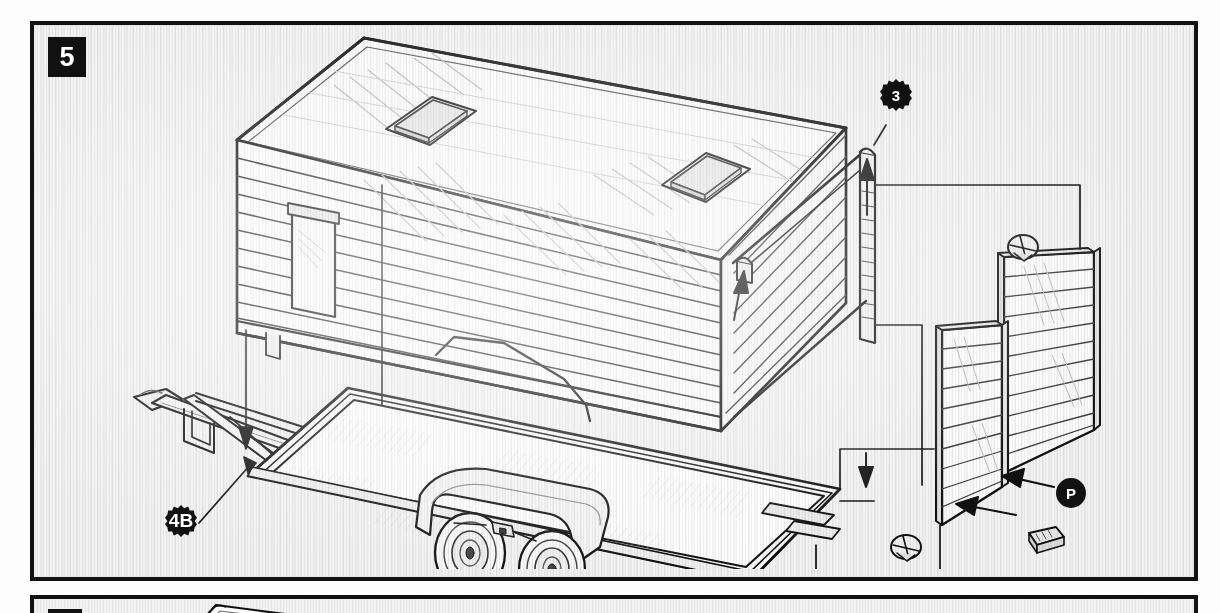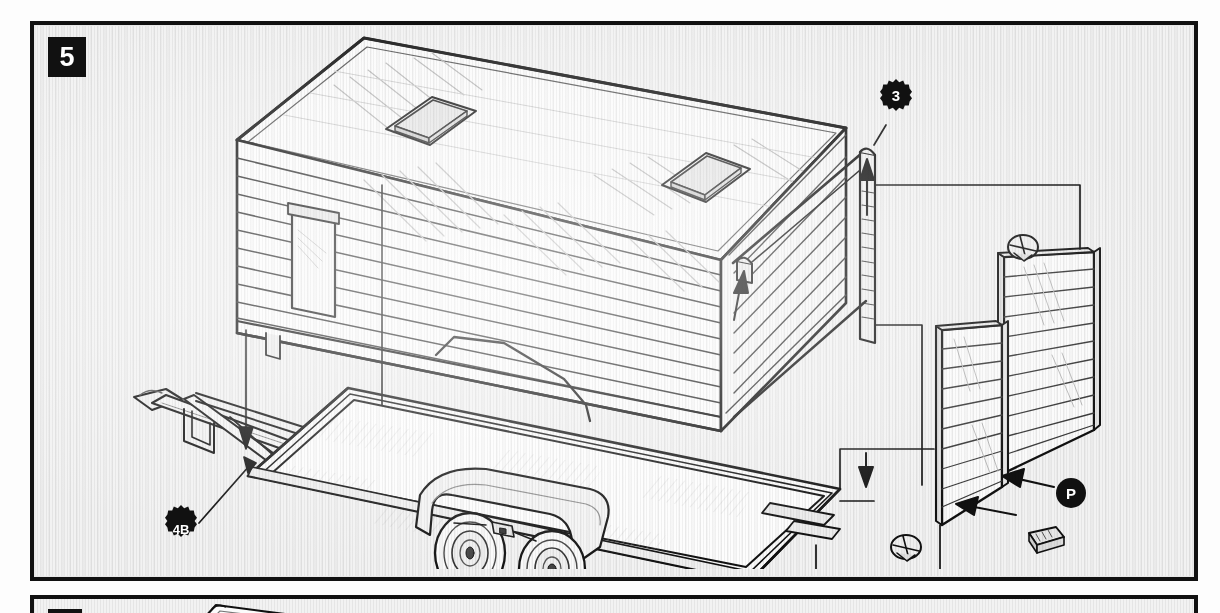--- a/index.html
+++ b/index.html
@@ -411,21 +411,21 @@
     </div>
   </div>
 
   <div class="callout" id="co-3" style="left:880px;top:79px;width:32px;height:32px;font-size:15px;">
     <svg class="disc" viewBox="0 0 40 40">
       <path fill="#111" d="M20 0 L24 4 L29 2 L31 7 L36 7 L37 12 L40 16 L37 20 L40 24 L37 28 L36 33 L31 33 L29 38 L24 36 L20 40 L16 36 L11 38 L9 33 L4 33 L3 28 L0 24 L3 20 L0 16 L3 12 L4 7 L9 7 L11 2 L16 4 Z"></path>
     </svg>
     <span>3</span>
   </div>
 
-  <div class="callout" id="co-4b" style="left:165px;top:505px;width:32px;height:32px;font-size:13px;align-items:flex-end;">
+  <div class="callout" id="co-4b" style="left:165px;top:505px;width:32px;height:32px;font-size:19px;">
     <svg class="disc" viewBox="0 0 40 40">
       <path fill="#111" d="M20 0 L24 4 L29 2 L31 7 L36 7 L37 12 L40 16 L37 20 L40 24 L37 28 L36 33 L31 33 L29 38 L24 36 L20 40 L16 36 L11 38 L9 33 L4 33 L3 28 L0 24 L3 20 L0 16 L3 12 L4 7 L9 7 L11 2 L16 4 Z"></path>
     </svg>
     <span>4B</span>
   </div>
 
   <div class="callout" id="co-p" style="left:1056px;top:478px;width:30px;height:30px;font-size:15px;">
     <svg class="disc" viewBox="0 0 40 40">
       <circle cx="20" cy="20" r="20" fill="#111"></circle>
     </svg>

